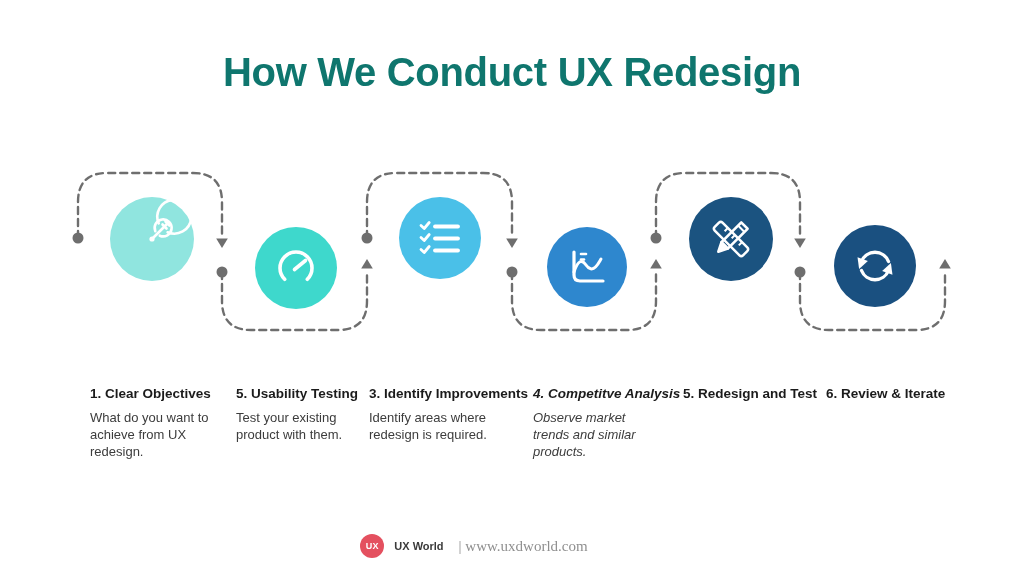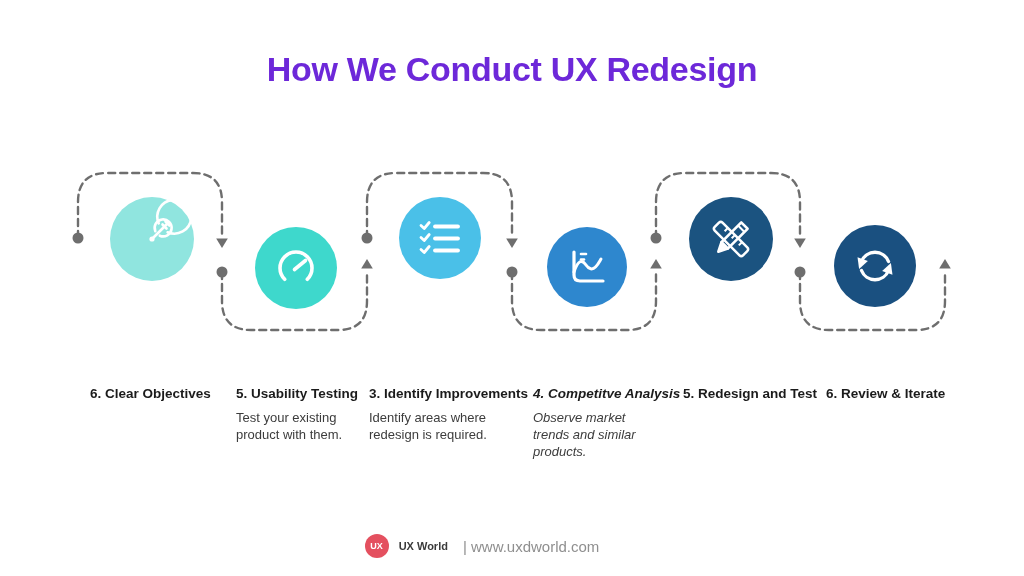--- a/index.html
+++ b/index.html
@@ -1,31 +1,31 @@
 <!DOCTYPE html>
 <html><head>
 <meta charset="utf-8">
 <style>
   html,body{margin:0;padding:0;background:#fff;}
   body{width:1024px;height:576px;position:relative;overflow:hidden;
        font-family:"Liberation Sans",sans-serif;}
   .page-title{position:absolute;top:50px;left:0;width:1024px;text-align:center;
-       font-size:34px;font-weight:700;letter-spacing:-.3px;color:#6d28d9;}
+       font-size:40px;font-weight:700;letter-spacing:-.3px;color:#0f766e;}
   .flow-svg{position:absolute;top:0;left:0;}
   .step-col{position:absolute;top:386px;color:#1b1b1b;}
   .step-title{font-size:13.5px;font-weight:700;white-space:nowrap;color:#1b1b1b;
        margin:0 0 9px 0;}
   .step-desc{font-size:13px;line-height:1.3;color:#3c3c3c;margin:0;}
-  .footer{position:absolute;top:534px;left:12px;width:940px;display:flex;
+  .footer{position:absolute;top:534px;left:4px;width:940px;display:flex;
        justify-content:center;align-items:center;gap:10px;}
   .logo-circle{width:24px;height:24px;border-radius:50%;display:flex;
        align-items:center;justify-content:center;color:#fff;font-size:9px;
        font-weight:700;letter-spacing:.2px;}
   .brand-name{font-size:11px;font-weight:700;color:#3a3a3a;}
-  .website{font-size:15px;color:#8f8f8f;margin-left:5px;}
+  .website{font-size:15px;color:#8f8f8f;margin-left:5px;font-family:Liberation Serif, serif;}
 </style>
 </head>
 <body>
 
 <div class="page-title">How We Conduct UX Redesign</div>
 
 <svg class="flow-svg" width="1024" height="576" viewBox="0 0 1024 576">
 
   <g stroke-linecap="round" stroke-linejoin="round">
 
@@ -107,21 +107,22 @@
     <path d="M 13.5 -4.5 A 14.5 14.5 0 0 0 -13.5 -4.5"></path>
     <path d="M -13.5 4.5 A 14.5 14.5 0 0 0 13.5 4.5"></path>
     <g fill="#fff" stroke="none">
       <polygon points="7,0 -3.5,-5.5 -3.5,5.5" transform="translate(-13.5,-3.5) rotate(110)"></polygon>
       <polygon points="7,0 -3.5,-5.5 -3.5,5.5" transform="translate(13.5,3.5) rotate(-70)"></polygon>
     </g>
   </g>
 </svg>
 
 <div class="step-col" style="left:90px;width:128px;">
-  <p class="step-title">6. Clear Objectives</p>
+  <p class="step-title">1. Clear Objectives</p>
+  <p class="step-desc">What do you want to achieve from UX redesign.</p>
 </div>
 <div class="step-col" style="left:236px;width:122px;">
   <p class="step-title">5. Usability Testing</p>
   <p class="step-desc">Test your existing product with them.</p>
 </div>
 <div class="step-col" style="left:369px;width:152px;">
   <p class="step-title">3. Identify Improvements</p>
   <p class="step-desc">Identify areas where redesign is required.</p>
 </div>
 <div class="step-col" style="left:533px;width:122px;font-style:italic;">

